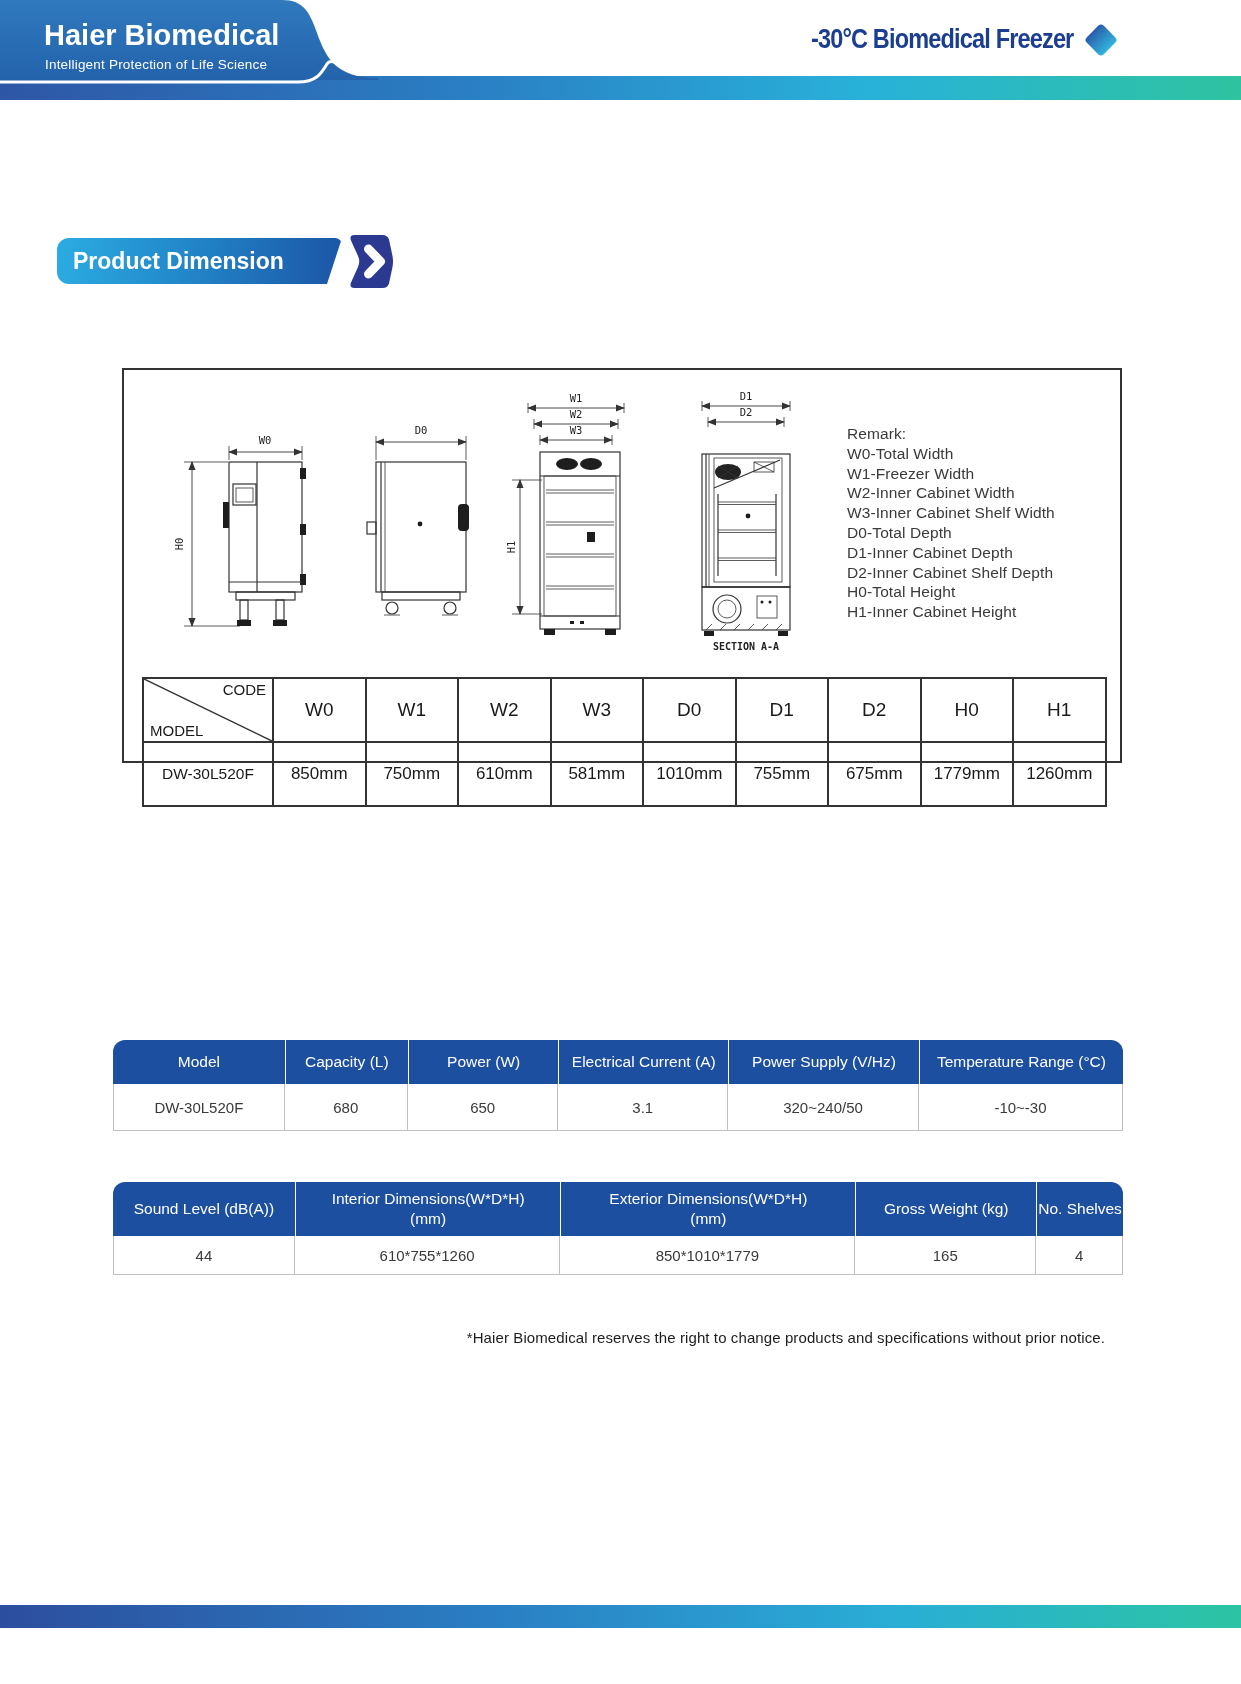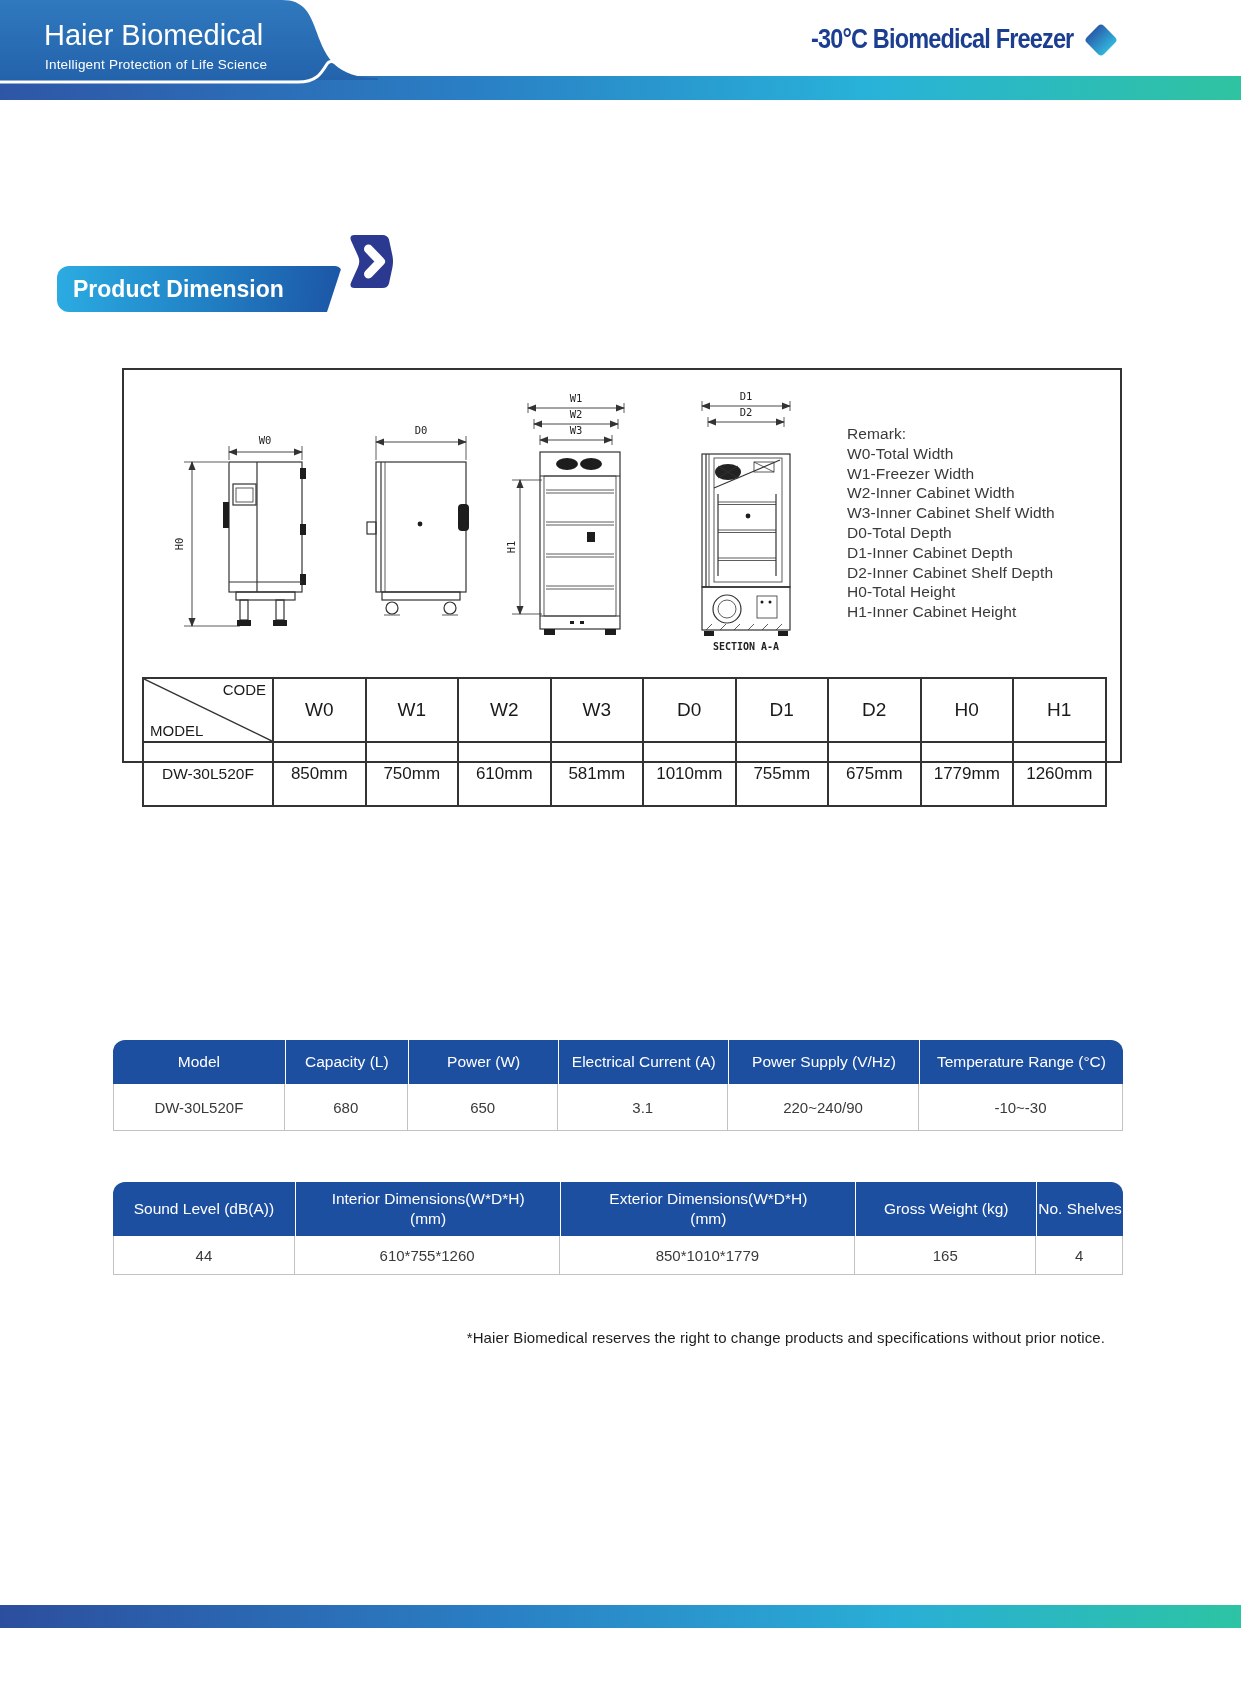--- a/index.html
+++ b/index.html
@@ -4,21 +4,21 @@
 <style>
   html,body { margin:0; padding:0; background:#e8e8e8; }
   .page { position:relative; width:1241px; height:1684px; background:#fff;
           font-family:"Liberation Sans",sans-serif; overflow:hidden; margin:0 auto; }
 
   
   .header { position:absolute; top:0; left:0; width:100%; height:102px; }
   .header-bar { position:absolute; top:76px; left:0; width:100%; height:24px;
     background:linear-gradient(90deg,#2E56A6 0%,#2A7FC4 38%,#28B2D9 70%,#2FC3A0 100%); }
   .header-blue { position:absolute; top:0; left:0; width:430px; height:104px; }
-  .brand { position:absolute; top:19px; left:44px; color:#fff; font-weight:normal;
+  .brand { position:absolute; top:19px; left:44px; color:#fff; font-weight:bold;
            font-size:29px; letter-spacing:0px; z-index:3; }
   .tagline { position:absolute; top:57px; left:45px; color:#fff; font-size:13.5px;
              letter-spacing:0.2px; z-index:3; }
   .product-title { position:absolute; top:23px; right:168px; color:#1B3E91; font-weight:bold;
                    font-size:28px; letter-spacing:-1px; white-space:nowrap;
                    transform:scaleX(0.84); transform-origin:right center; }
   .title-diamond { position:absolute; top:28px; right:128px; width:24px; height:24px;
                    background:linear-gradient(90deg,#2A5DAB,#31B5DC);
                    border-radius:4px; transform:rotate(45deg); }
 
@@ -93,21 +93,21 @@
       <path d="M0,0 H282 C304,0 310,13 317,33 C326,58 336,78 378,78 L378,80 H0 Z" fill="url(#hblue)"></path>
       <path d="M0,82 H298 C316,82 321,74 327,64 C333,55 341,72.5 378,73 L430,73" stroke="#fff" stroke-width="3" fill="none"></path>
     </svg>
     <div class="brand">Haier Biomedical</div>
     <div class="tagline">Intelligent Protection of Life Science</div>
     <div class="product-title">-30°C Biomedical Freezer</div>
     <div class="title-diamond"></div>
   </header>
 
   <div class="section-badge" style="top:234px; width:340px;">
-    <div class="badge-pill" style="width:285px;margin-top:28px;">Product Dimension</div>
+    <div class="badge-pill" style="width:285px;">Product Dimension</div>
     <svg class="badge-arrow" style="left:289px;" width="48" height="55" viewBox="0 0 47 55">
       <path d="M8,1 L36,1 Q41,1 42.5,5.5 L46,22 Q47,27.5 46,33 L42.5,49.5 Q41,54 36,54 L8,54 Q2.5,54 4.5,48.5 L11.5,33 Q14,27.5 11.5,22 L4.5,6.5 Q2.5,1 8,1 Z" fill="#2B3990"></path>
       <path d="M22,15 L34,27.5 L22,40" stroke="#fff" stroke-width="9" stroke-linecap="round" stroke-linejoin="round" fill="none"></path>
     </svg>
   </div>
 
   <div class="dim-box">
 
     <svg class="drawings" viewBox="0 0 996 290">
       <defs>
@@ -330,21 +330,21 @@
         <th>Power Supply (V/Hz)</th>
         <th>Temperature Range (°C)</th>
       </tr>
     </thead>
     <tbody>
       <tr>
         <td>DW-30L520F</td>
         <td>680</td>
         <td>650</td>
         <td>3.1</td>
-        <td>220~240/90</td>
+        <td>320~240/50</td>
         <td>-10~-30</td>
       </tr>
     </tbody>
   </table>
 
   <table class="spec-table st2">
     <colgroup>
       <col style="width:18%">
         <col style="width:26.3%">
         <col style="width:29.2%">

